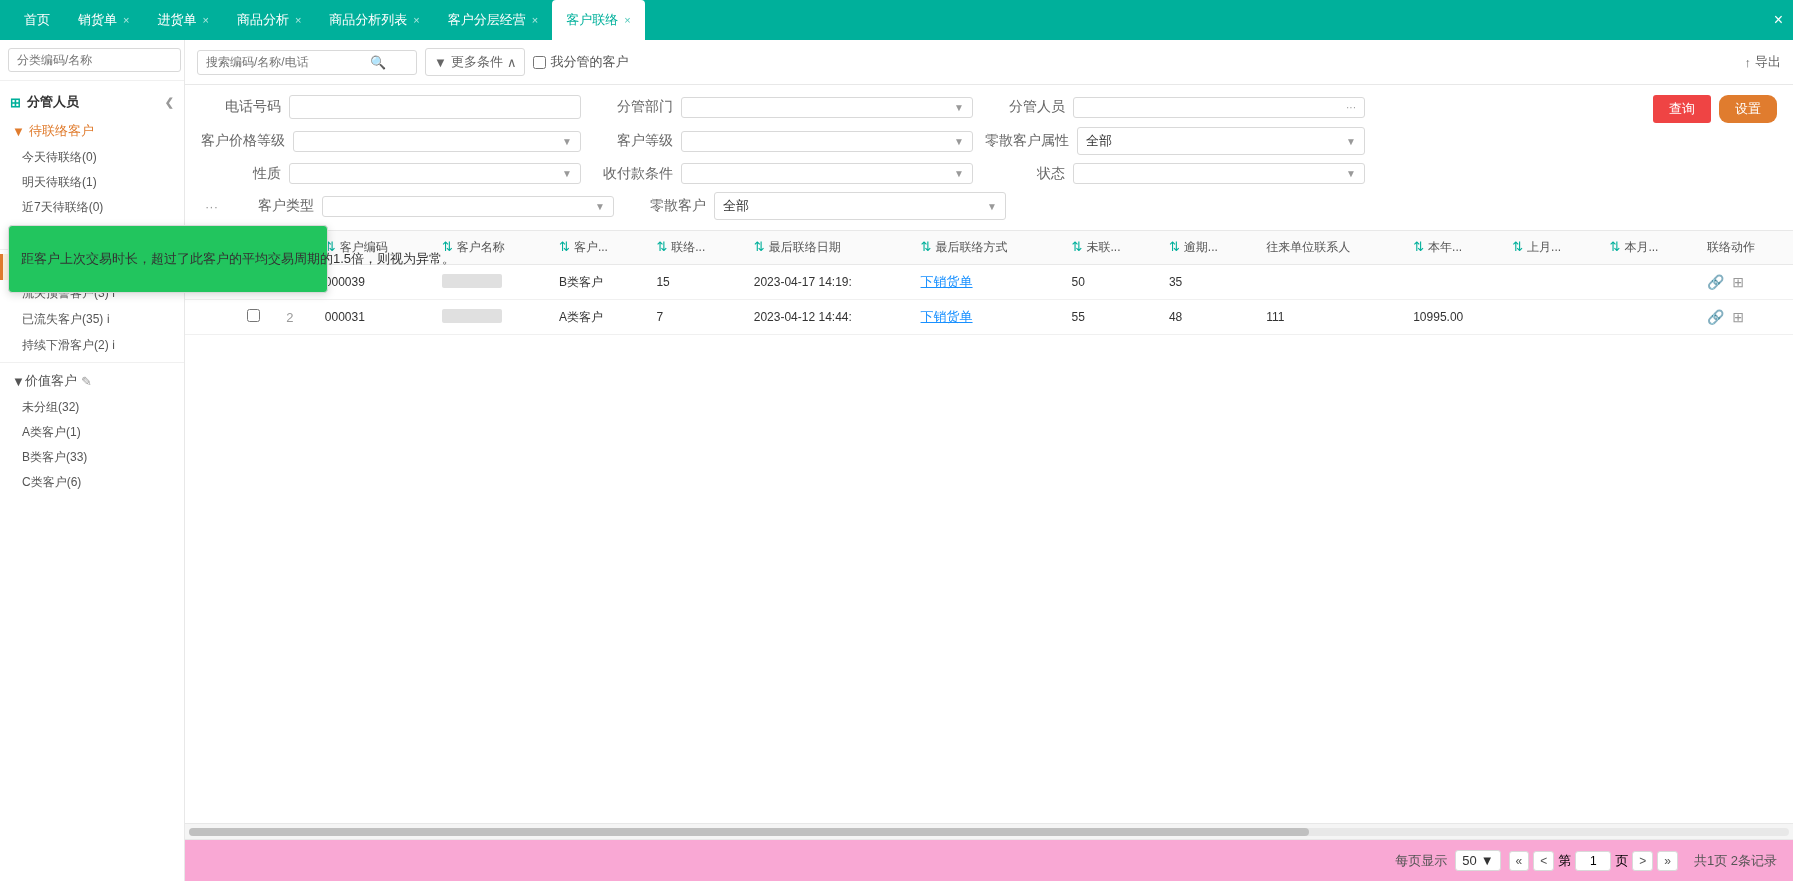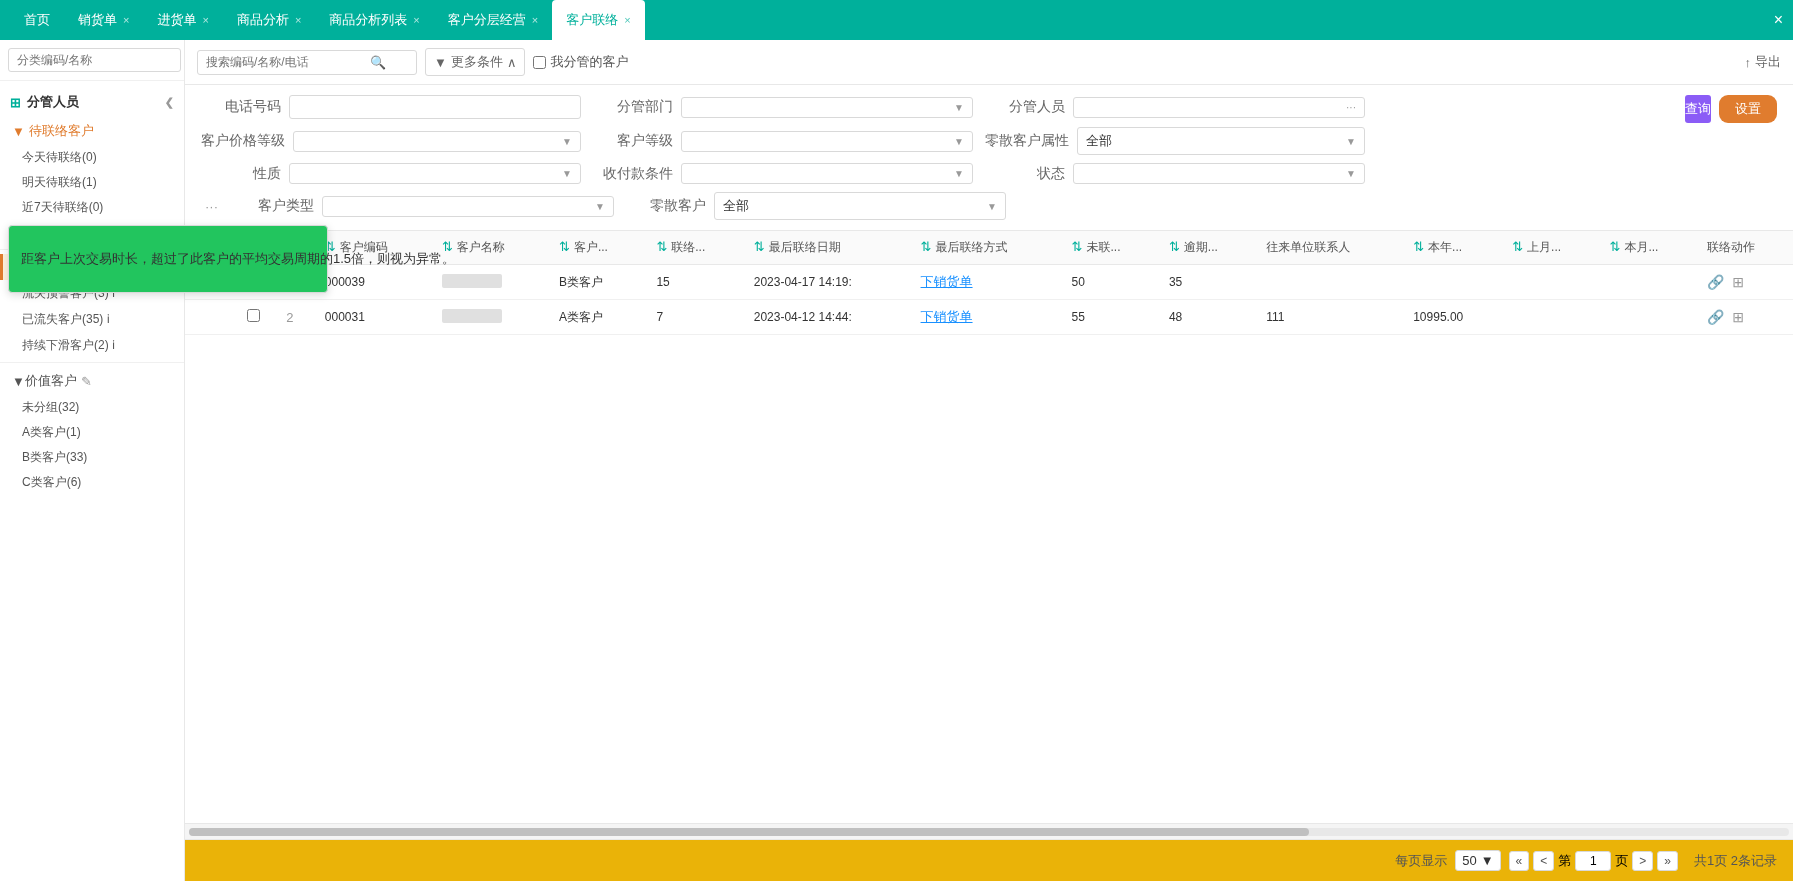--- a/index.html
+++ b/index.html
@@ -125,22 +125,22 @@
     .filter-field .field-select {
       flex: 1; border: 1px solid #d9d9d9; border-radius: 3px; padding: 4px 8px;
       font-size: 12px; color: #333; background: #fff; outline: none;
       display: flex; align-items: center; justify-content: space-between; cursor: pointer;
     }
     .filter-field .dropdown-arrow { color: #999; font-size: 10px; }
     .filter-btn-group {
       display: flex; gap: 8px; margin-left: auto;
     }
     .btn-query {
-      background: #8b5cf6; color: #fff; border: none; border-radius: 3px;
-      padding: 5px 0; cursor: pointer; font-size: 13px;
+      background: #ef4444; color: #fff; border: none; border-radius: 3px;
+      padding: 5px 16px; cursor: pointer; font-size: 13px;
     }
     .btn-settings {
       background: #e07c2e; color: #fff; border: none; border-radius: 9px;
       padding: 5px 16px; cursor: pointer; font-size: 13px;
     }
     .more-dots { color: #999; cursor: pointer; padding: 0 4px; }
 
     
     .tooltip-popup {
       position: absolute;
@@ -187,21 +187,21 @@
       flex: 1; height: 8px; background: #e8e8e8; border-radius: 4px; position: relative;
     }
     .scroll-thumb {
       position: absolute; left: 0; top: 0; width: 70%; height: 100%;
       background: #c0c0c0; border-radius: 4px;
     }
 
     
     .pagination {
       display: flex; align-items: center; justify-content: flex-end;
-      padding: 10px 16px; background: #eab308; border-top: 1px solid #e8e8e8;
+      padding: 10px 16px; background: #f9a8d4; border-top: 1px solid #e8e8e8;
       gap: 8px; font-size: 12px;
     }
     .pagination .page-size-label { color: #555; }
     .pagination .page-size-select {
       border: 1px solid #d9d9d9; border-radius: 3px; padding: 2px 6px;
       font-size: 12px; color: #333; background: #fff; cursor: pointer;
       display: flex; align-items: center; gap: 4px;
     }
     .pagination .page-nav { display: flex; align-items: center; gap: 4px; }
     .pagination .page-btn {

